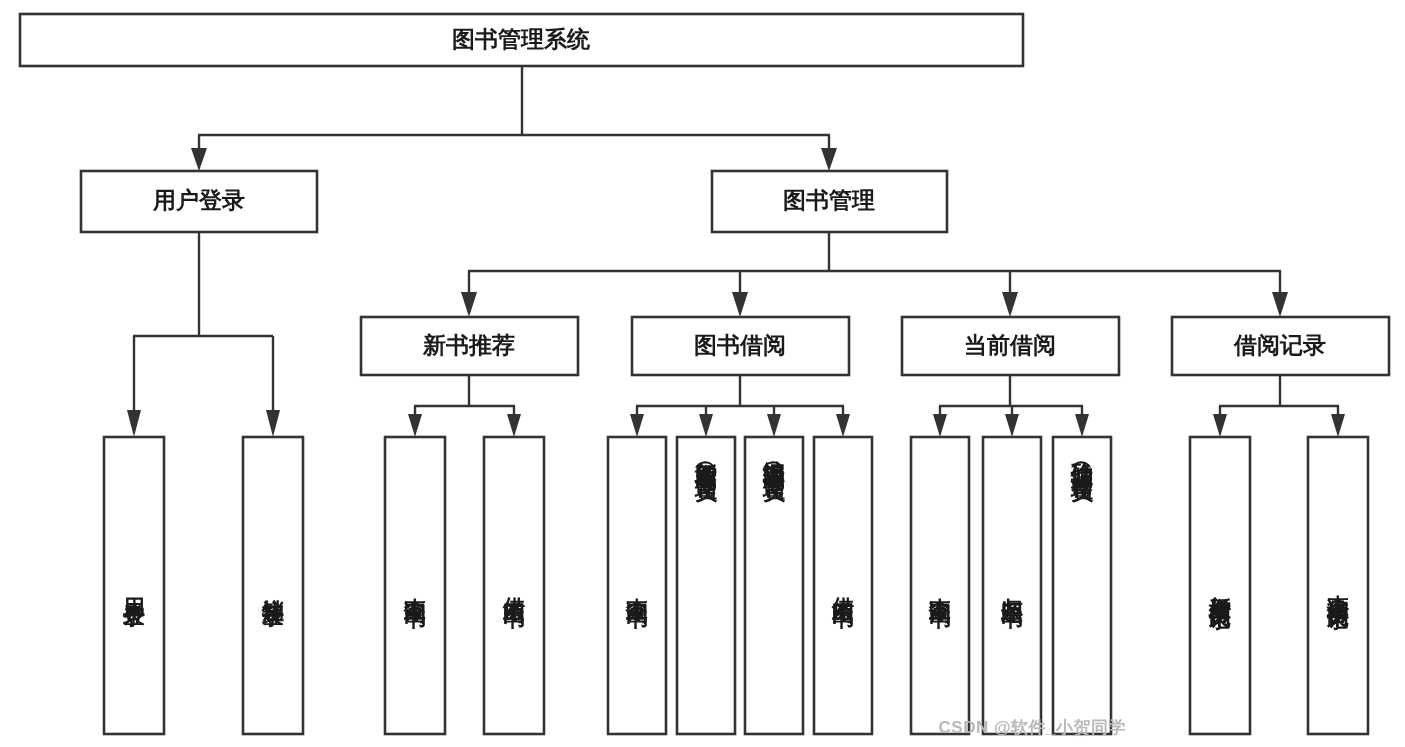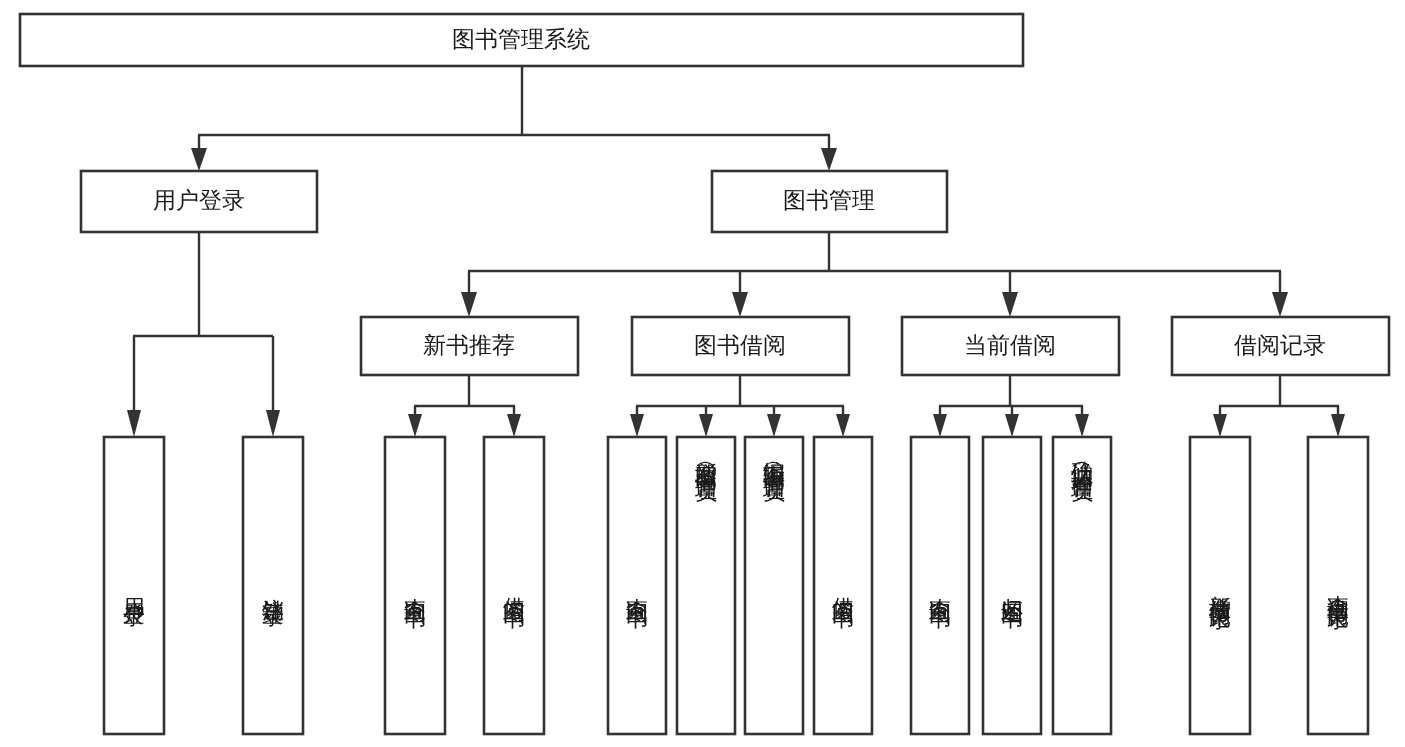--- a/index.html
+++ b/index.html
@@ -11,20 +11,21 @@
     width: 1405px;
     height: 747px;
     font-family: "Liberation Sans", "DejaVu Sans", sans-serif;
     overflow: hidden;
     position: relative;
   }
   #diagram-root {
     position: relative;
     width: 1136px;
     height: 747px;
+    font-weight: bold;
   }
   svg.flow {
     position: absolute;
     top: 0;
     left: 0;
     width: 1405px;
     height: 747px;
   }
   .node-box {
     fill: #ffffff;
@@ -239,14 +240,15 @@
   </div>
 
   <div class="v-label-wrap" style="left:1190px; top:437px; width:60px; height:297px;">
     <span class="node-label-v">新增借阅记录</span>
   </div>
 
   <div class="v-label-wrap" style="left:1308px; top:437px; width:60px; height:297px;">
     <span class="node-label-v">查询借阅记录</span>
   </div>
 
+  <div class="watermark">CSDN @软件_小贺同学</div>
 
 </div>
 
 </body></html>

